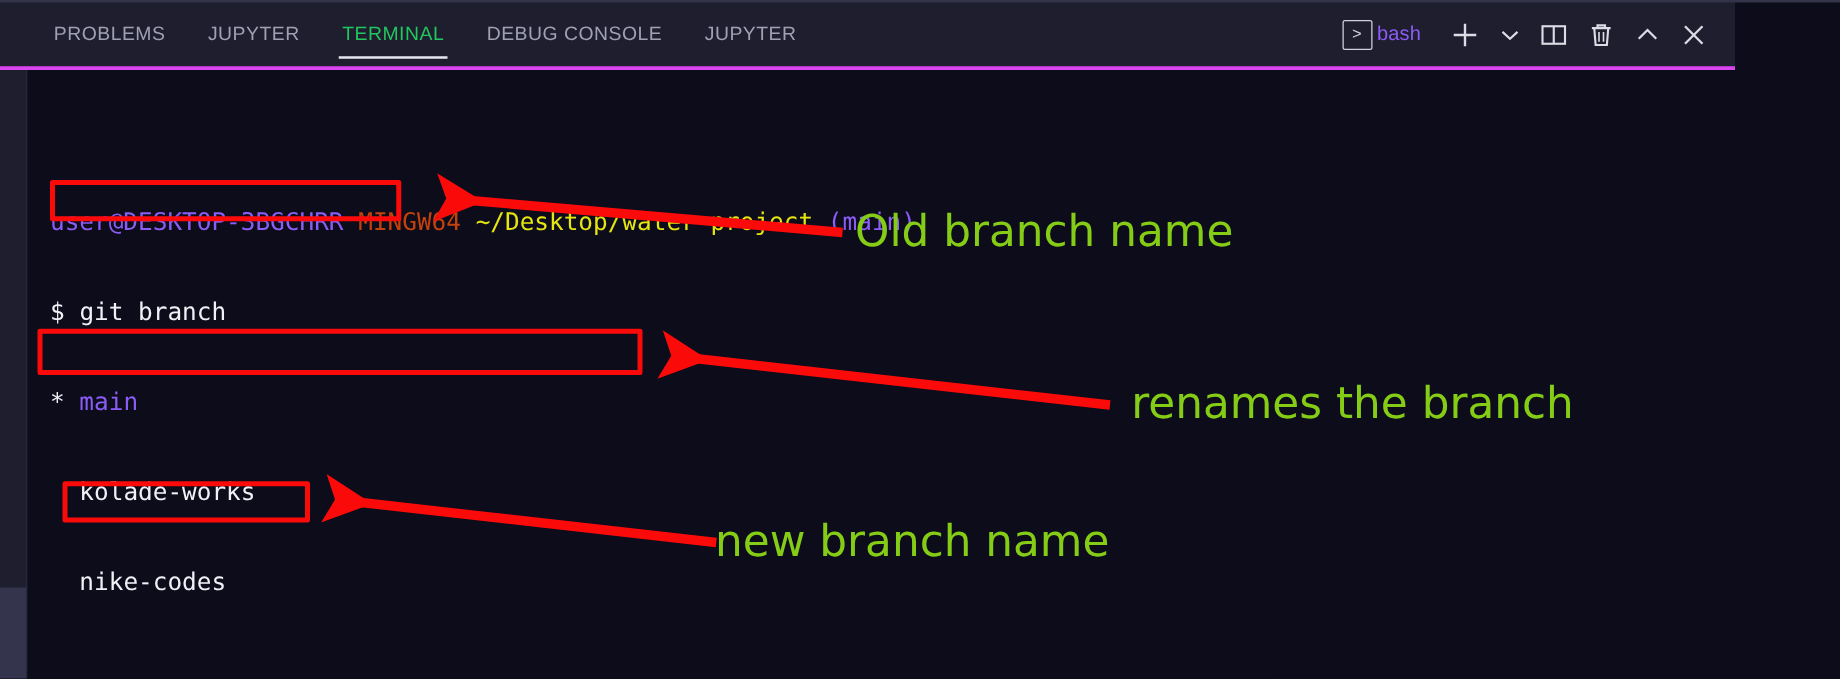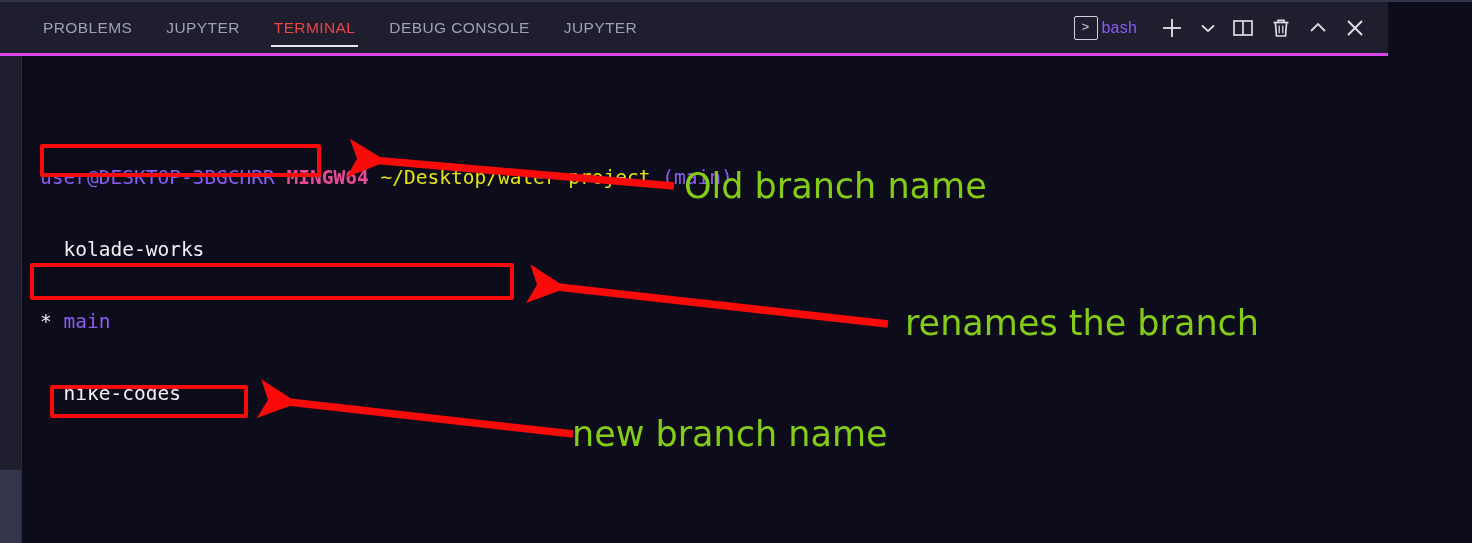--- a/index.html
+++ b/index.html
@@ -47,21 +47,21 @@
     display: flex;
     align-items: center;
     padding: 0 17px;
     font-size: 15.5px;
     letter-spacing: 0.4px;
     color: #a0a0b4;
     cursor: pointer;
     white-space: nowrap;
     user-select: none;
   }
-  .tab.active { color: #ef4444; }
+  .tab.active { color: #22c55e; }
   .tab.active::after {
     content: "";
     position: absolute;
     left: 14px; right: 14px;
     bottom: 8px;
     height: 2px;
     background: #e7e7ef;
   }
 
   
@@ -132,21 +132,21 @@
     right: 0;
     font-family: "DejaVu Sans Mono", "Liberation Mono", monospace;
     font-size: 19.5px;
     line-height: 24px;
     white-space: pre;
     color: #e9e9f2;
   }
   .line { height: 24px; }
 
   .c-green  { color: #8b5cf6; }
-  .c-purple { color: #ec4899; font-weight: bold; }
+  .c-purple { color: #c2410c; }
   .c-yellow { color: #e5e510; }
   .c-cyan   { color: #8b5cf6; }
   .c-white  { color: #f0f0f6; }
 
   
   .redbox {
     position: absolute;
     border: 4px solid #fb0a0a;
     border-radius: 2px;
     box-sizing: border-box;
@@ -255,22 +255,23 @@
         </svg>
       </div>
     </div>
   </div>
 
   <div class="term">
     <div class="term-inner">
 
       
       <div class="line"><span class="c-green">user@DESKTOP-3BGCHRR</span> <span class="c-purple">MINGW64</span> <span class="c-yellow">~/Desktop/water-project</span> <span class="c-cyan">(main)</span></div>
+      <div class="line"><span class="c-white">$</span> <span class="c-white">git branch</span></div>
+      <div class="line"><span class="c-white">* </span><span class="c-green">main</span></div>
       <div class="line"><span>  </span><span class="c-white">kolade-works</span></div>
-      <div class="line"><span class="c-white">* </span><span class="c-green">main</span></div>
       <div class="line"><span>  </span><span class="c-white">nike-codes</span></div>
       
 
       
       
       
       
 
       
       

